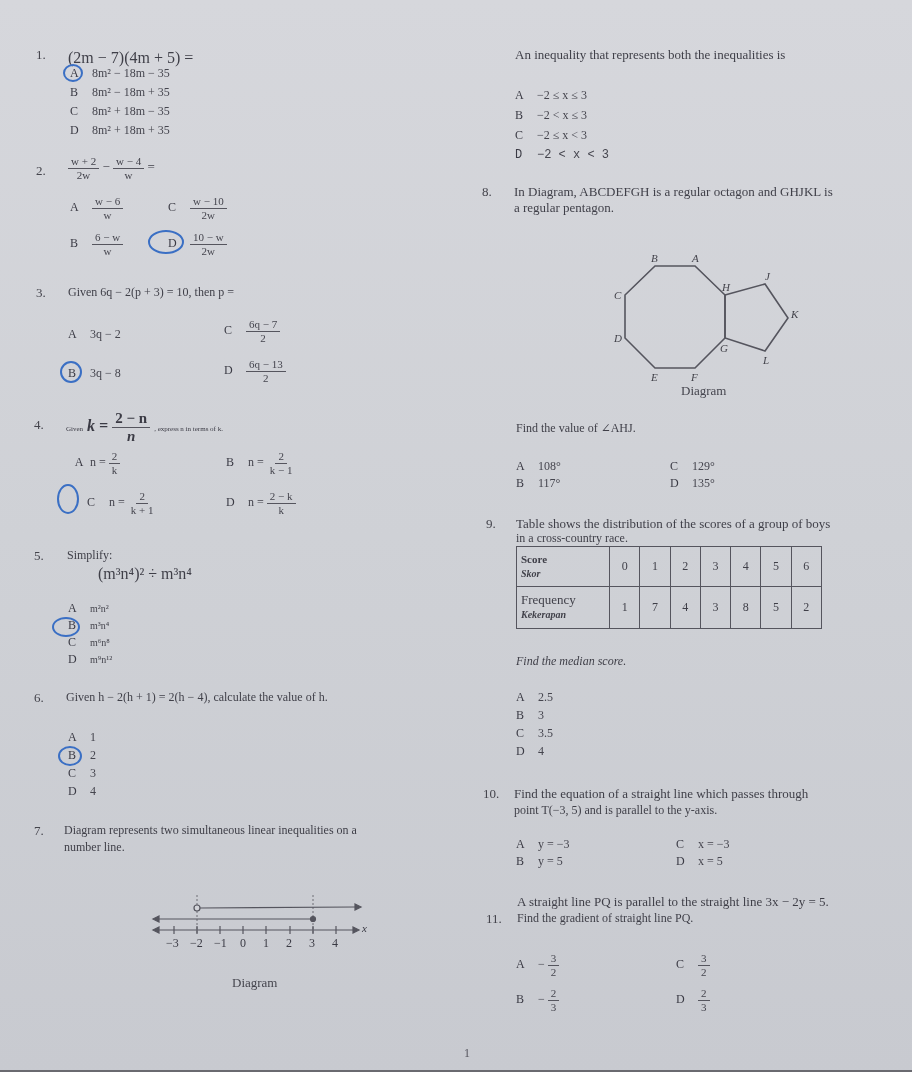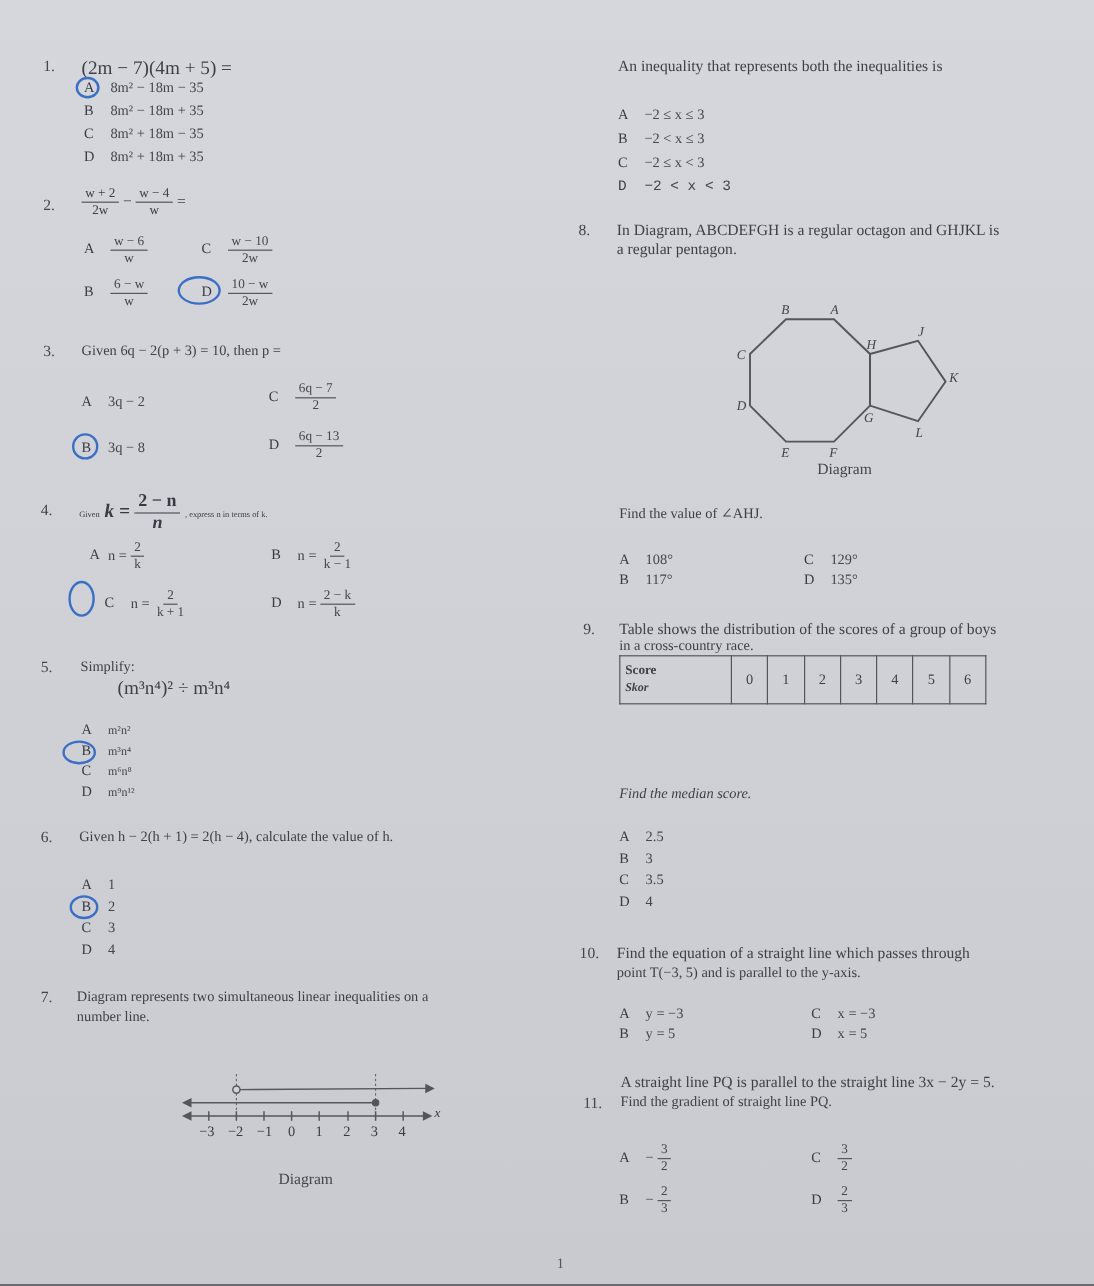--- a/index.html
+++ b/index.html
@@ -236,20 +236,30 @@
         <tr style="height:40px;">
       <td class="head" style="width:88px;"><span>Score</span><br><i>Skor</i></td>
       <td>0</td>
       <td>1</td>
       <td>2</td>
       <td>3</td>
       <td>4</td>
       <td>5</td>
       <td>6</td>
     </tr>
+    <tr style="height:42px;">
+      <td class="head"><span style="font-size:13px;font-weight:normal;">Frequency</span><br><i>Kekerapan</i></td>
+      <td>1</td>
+      <td>7</td>
+      <td>4</td>
+      <td>3</td>
+      <td>8</td>
+      <td>5</td>
+      <td>2</td>
+    </tr>
   </tbody>
     </table>
 
   <span class="abs txt" style="left:516px;top:654px;font-size:12px;font-style:italic;">Find the median score.</span>
   <div class="opt" style="left:516px;top:690px;"><span class="lbl">A</span><span>2.5</span></div>
   <div class="opt" style="left:516px;top:708px;"><span class="lbl">B</span><span>3</span></div>
   <div class="opt" style="left:516px;top:726px;"><span class="lbl">C</span><span>3.5</span></div>
   <div class="opt" style="left:516px;top:744px;"><span class="lbl">D</span><span>4</span></div>
 </div>
 

